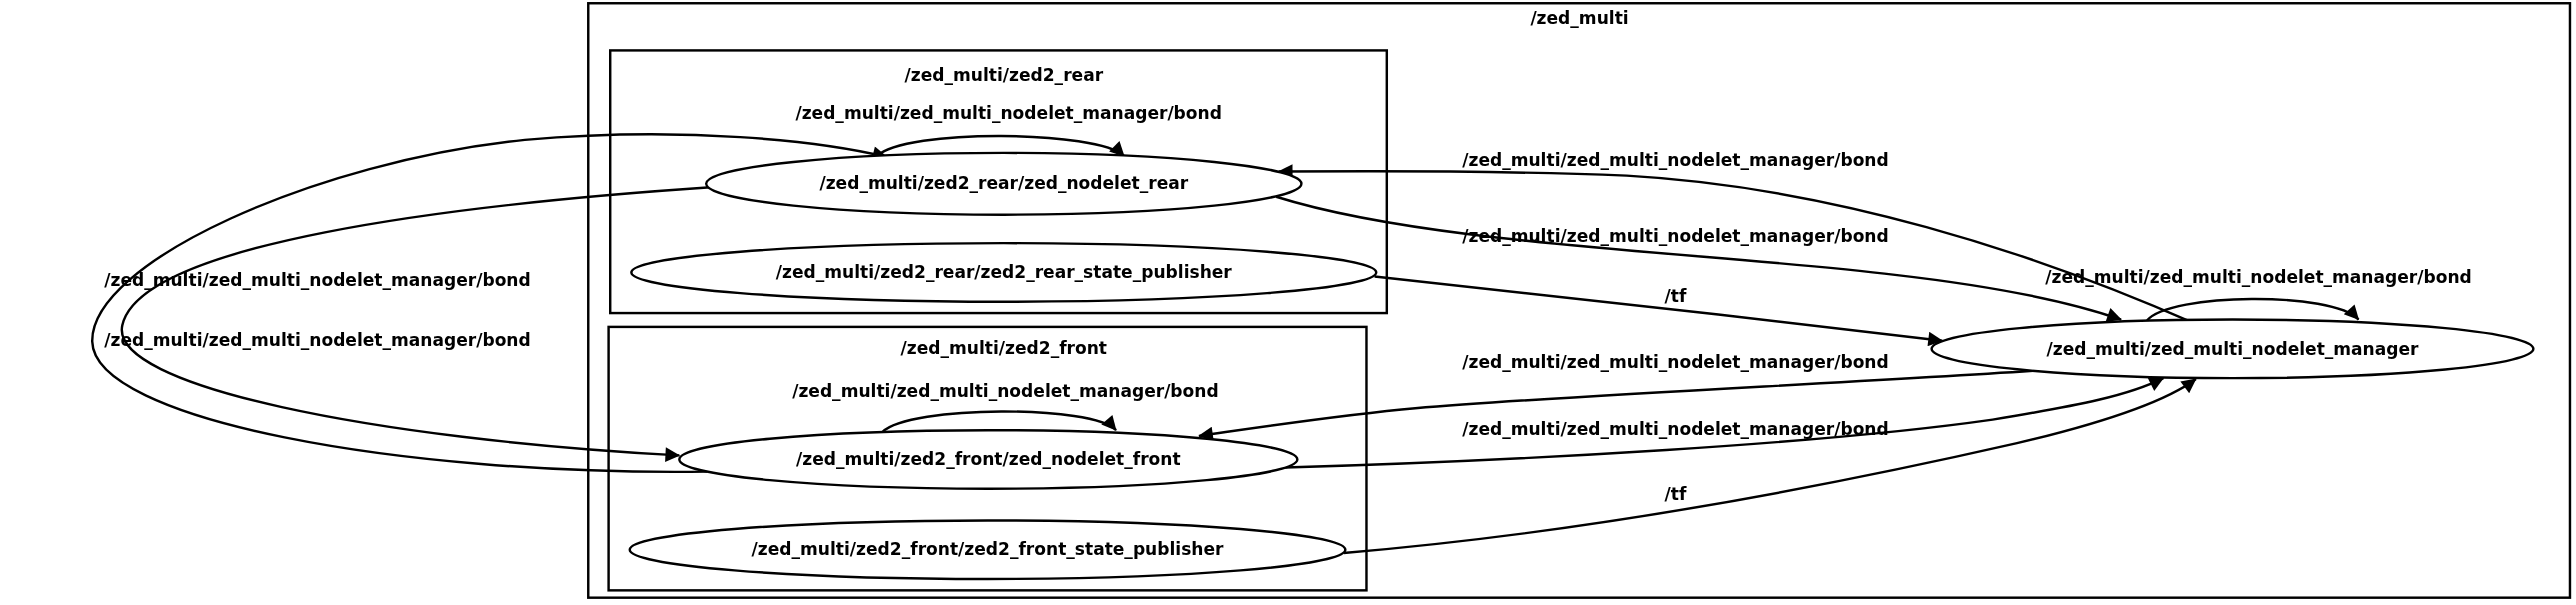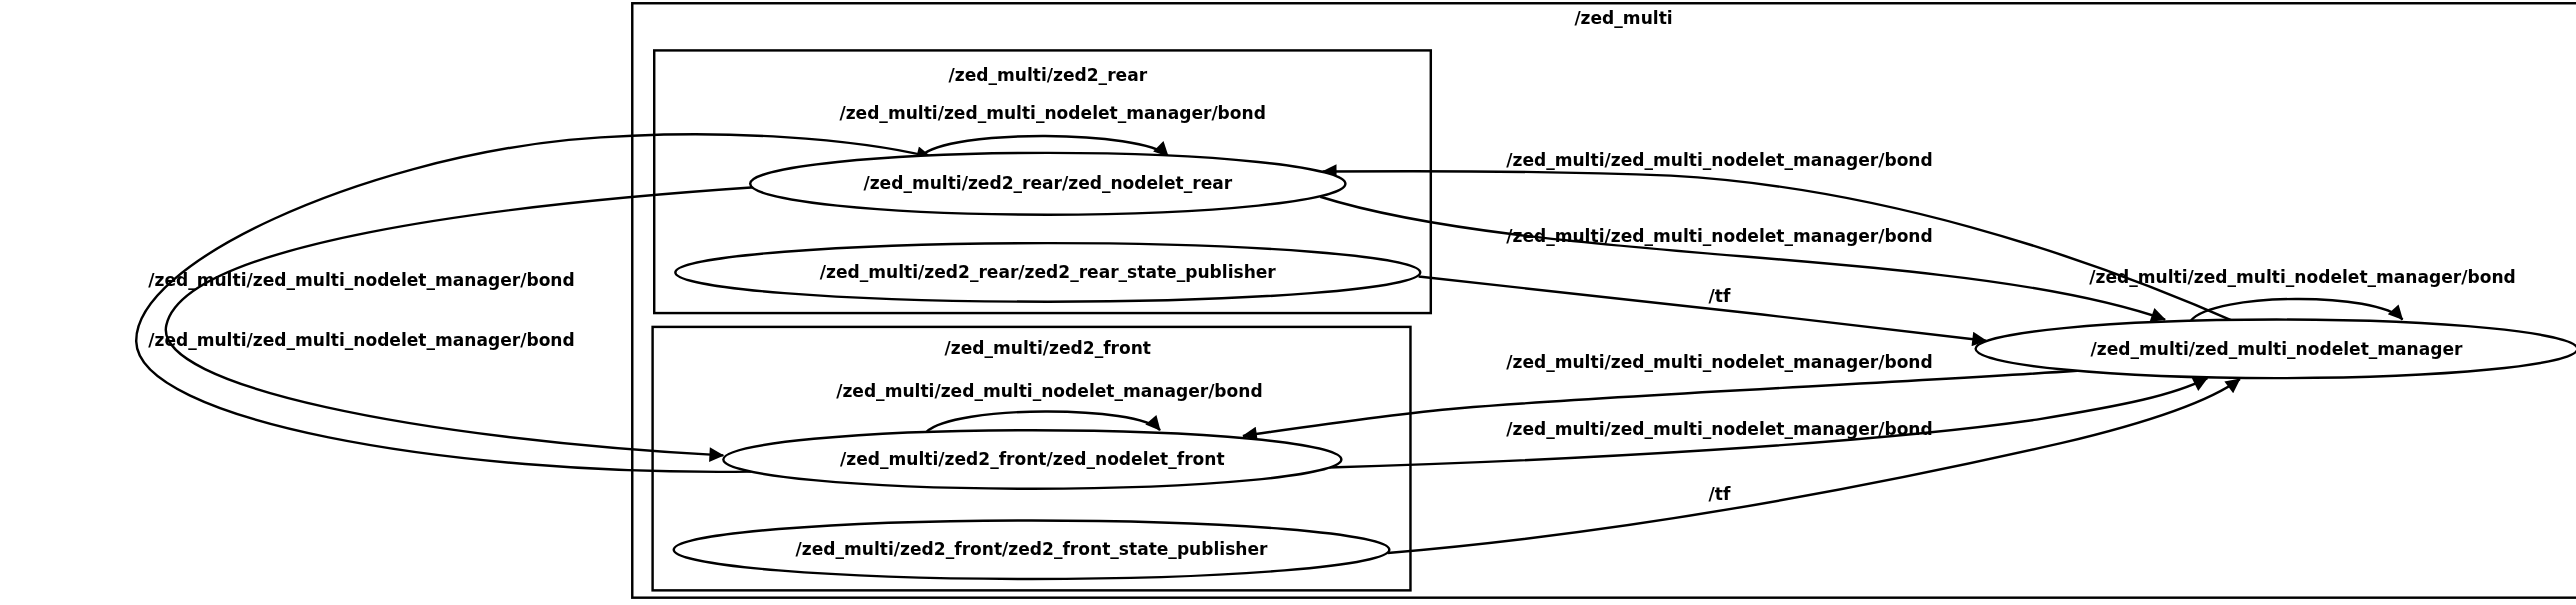--- a/index.html
+++ b/index.html
@@ -6,21 +6,20 @@
     margin: 0;
     padding: 0;
     background: #ffffff;
   }
   .canvas {
     position: relative;
     width: 2220px;
     height: 605px;
     background: #ffffff;
     font-family: "DejaVu Sans", "Liberation Sans", sans-serif;
-    margin-left: 44px;
   }
   svg { display: block; }
   .cluster-box {
     fill: none;
     stroke: #000000;
     stroke-width: 3;
   }
   .node-ellipse {
     fill: #ffffff;
     stroke: #000000;

